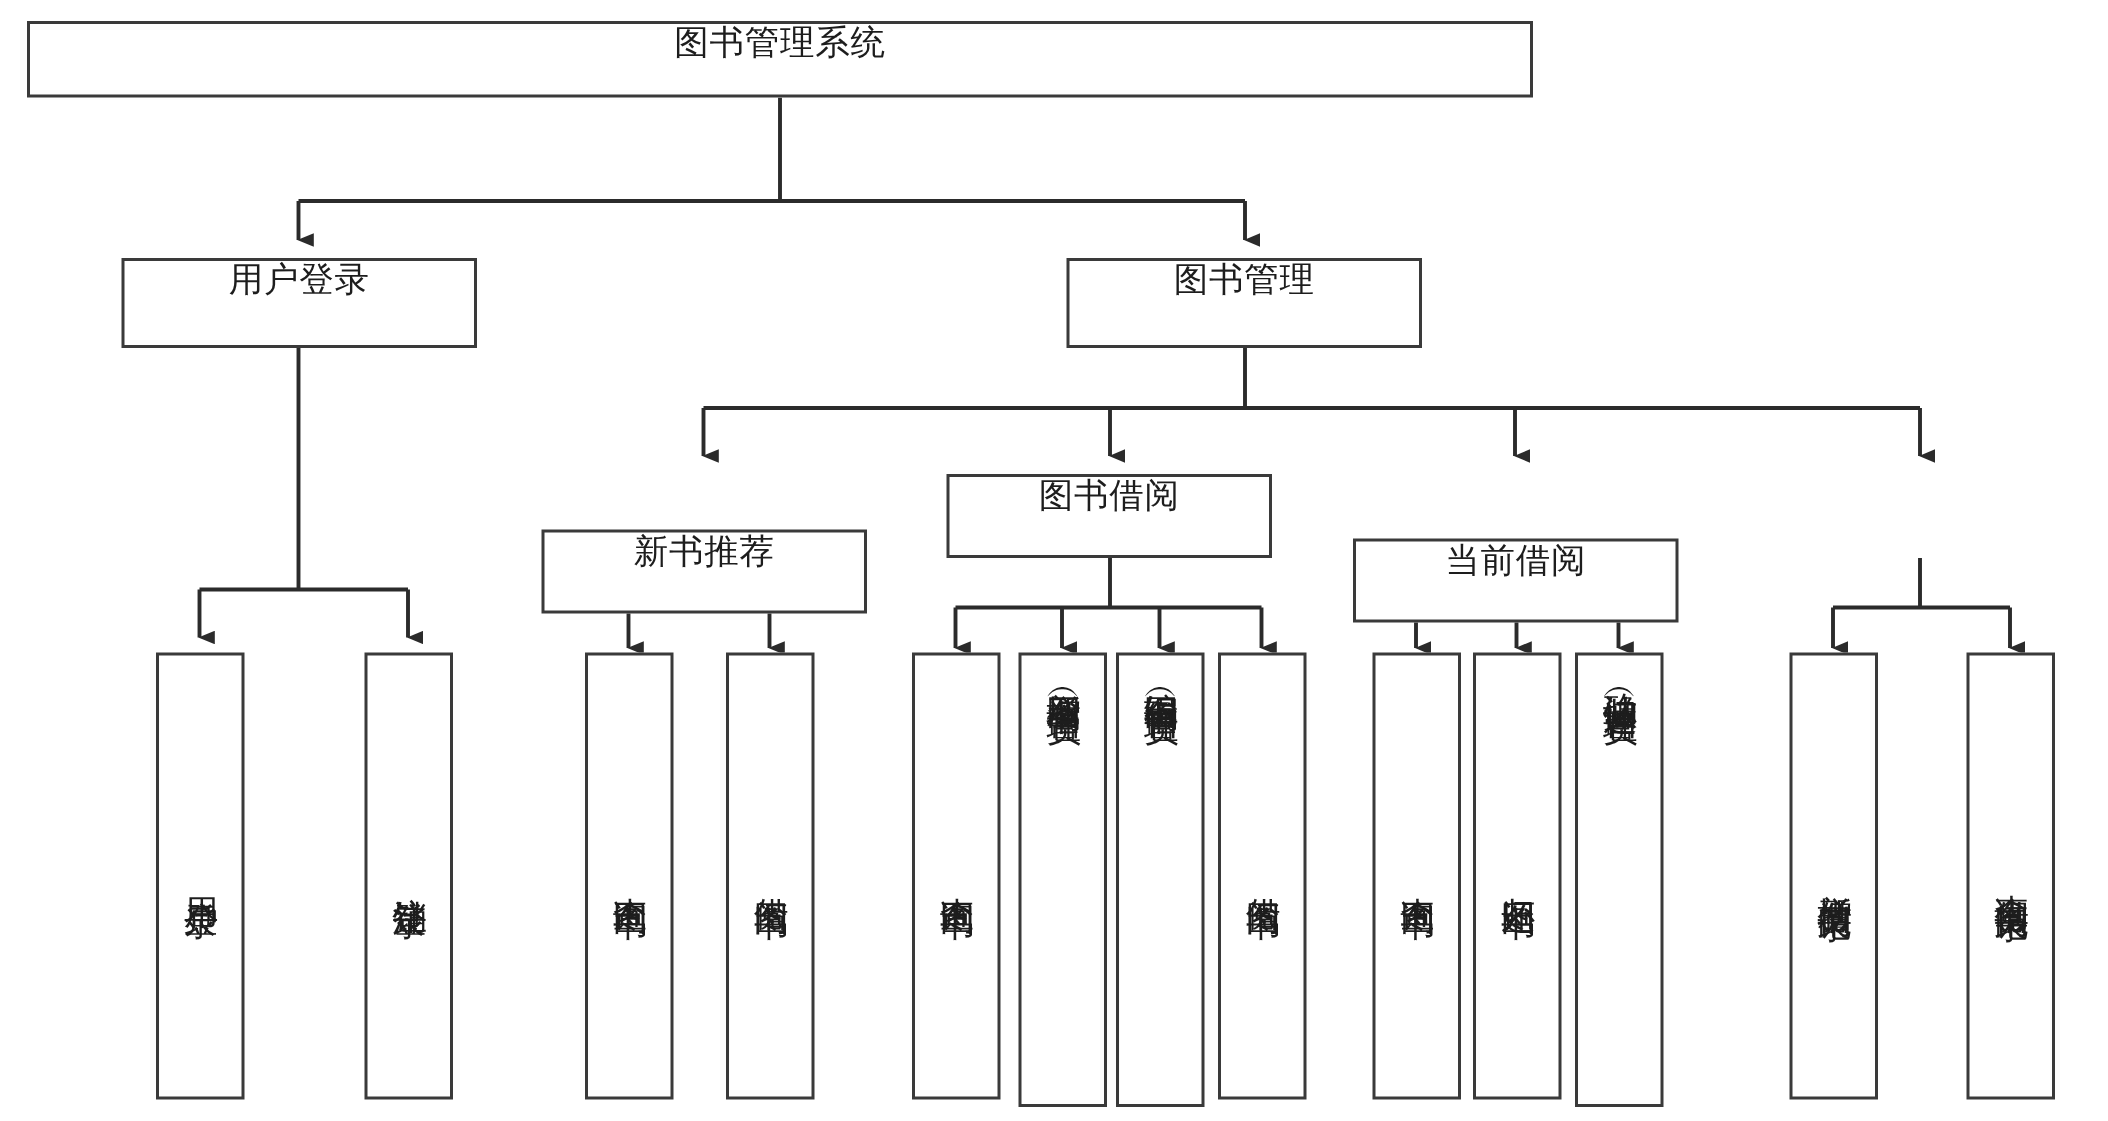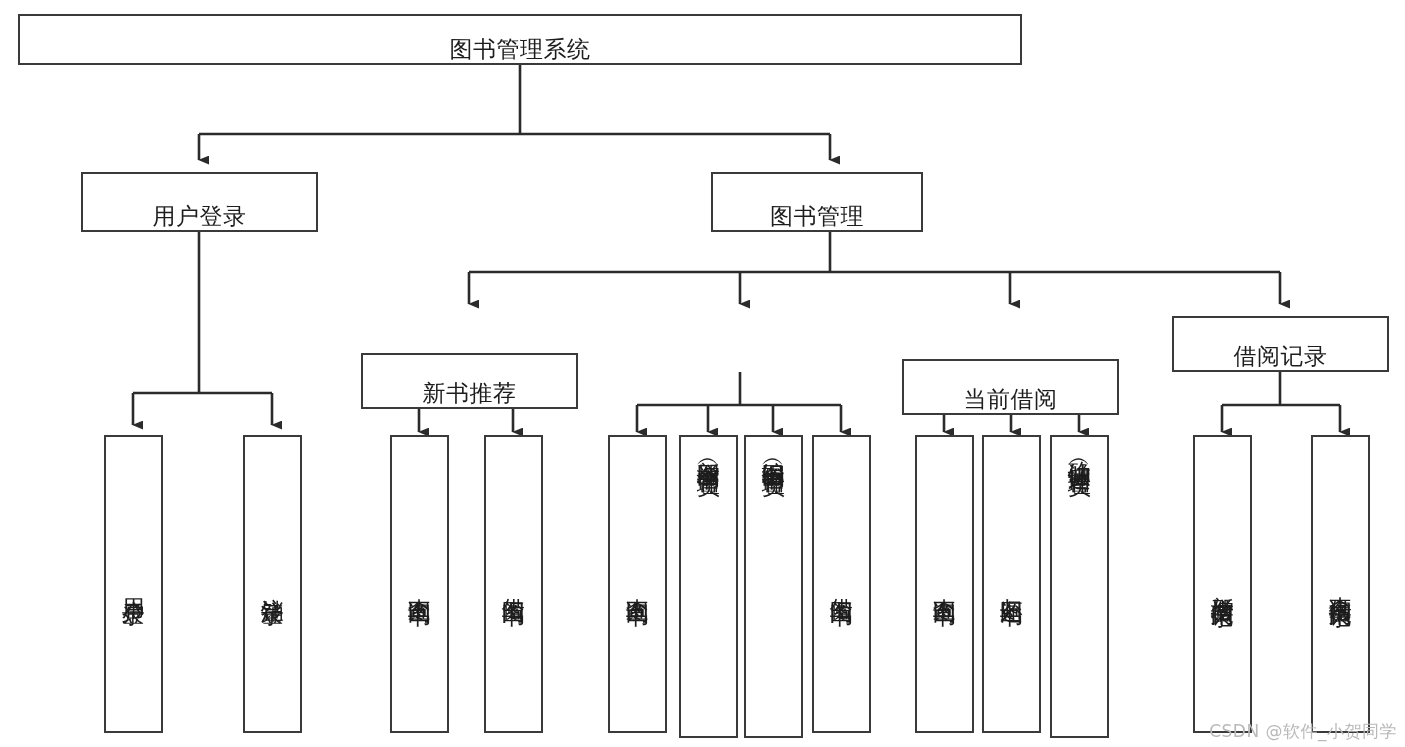--- a/index.html
+++ b/index.html
@@ -24,21 +24,21 @@
     top: 0;
     width: 1405px;
     height: 747px;
   }
   .node {
     position: absolute;
     box-sizing: border-box;
     background: #ffffff;
     border: 2.2px solid #3a3a3a;
     display: flex;
-    align-items: flex-end;
+    align-items: flex-start;
     justify-content: center;
     color: #1d1d1d;
   }
   .node .label {
     display: block;
     text-align: center;
     line-height: 1.18;
     letter-spacing: 0.5px;
   }
   .node.horizontal .label {
@@ -131,36 +131,36 @@
   </svg>
 
   <div class="node root horizontal" style="left:18px; top:14px; width:1004px; height:51px;">
     <span class="label">图书管理系统</span>
   </div>
 
   <div class="node horizontal" style="left:81px; top:172px; width:237px; height:60px;">
     <span class="label">用户登录</span>
   </div>
 
-  <div class="node horizontal" style="left:711px; top:172px; width:212px; height:60px;">
+  <div class="node horizontal" style="left:711px; top:172px; width:237px; height:60px;">
     <span class="label">图书管理</span>
   </div>
 
   <div class="node horizontal" style="left:361px; top:316px; width:217px; height:56px;margin-top:37px;">
     <span class="label">新书推荐</span>
   </div>
 
+  <div class="node horizontal" style="left:631px; top:316px; width:217px; height:56px;">
+    <span class="label">图书借阅</span>
+  </div>
 
   <div class="node horizontal" style="left:902px; top:316px; width:217px; height:56px;margin-top:43px;">
     <span class="label">当前借阅</span>
   </div>
 
-  <div class="node horizontal" style="left:1172px; top:316px; width:217px; height:56px;">
-    <span class="label">借阅记录</span>
-  </div>
 
   <div class="node vertical centered" style="left:104px; top:435px; width:59px; height:298px;">
     <span class="label">用户登录</span>
   </div>
 
   <div class="node vertical centered" style="left:243px; top:435px; width:59px; height:298px;">
     <span class="label">注销登录</span>
   </div>
 
   <div class="node vertical centered" style="left:390px; top:435px; width:59px; height:298px;">
@@ -200,14 +200,13 @@
   </div>
 
   <div class="node vertical centered" style="left:1193px; top:435px; width:59px; height:298px;">
     <span class="label">新增借阅记录</span>
   </div>
 
   <div class="node vertical centered" style="left:1311px; top:435px; width:59px; height:298px;">
     <span class="label">查询借阅记录</span>
   </div>
 
-  <div id="watermark">CSDN @软件_小贺同学</div>
 </div>
 
 </body></html>

